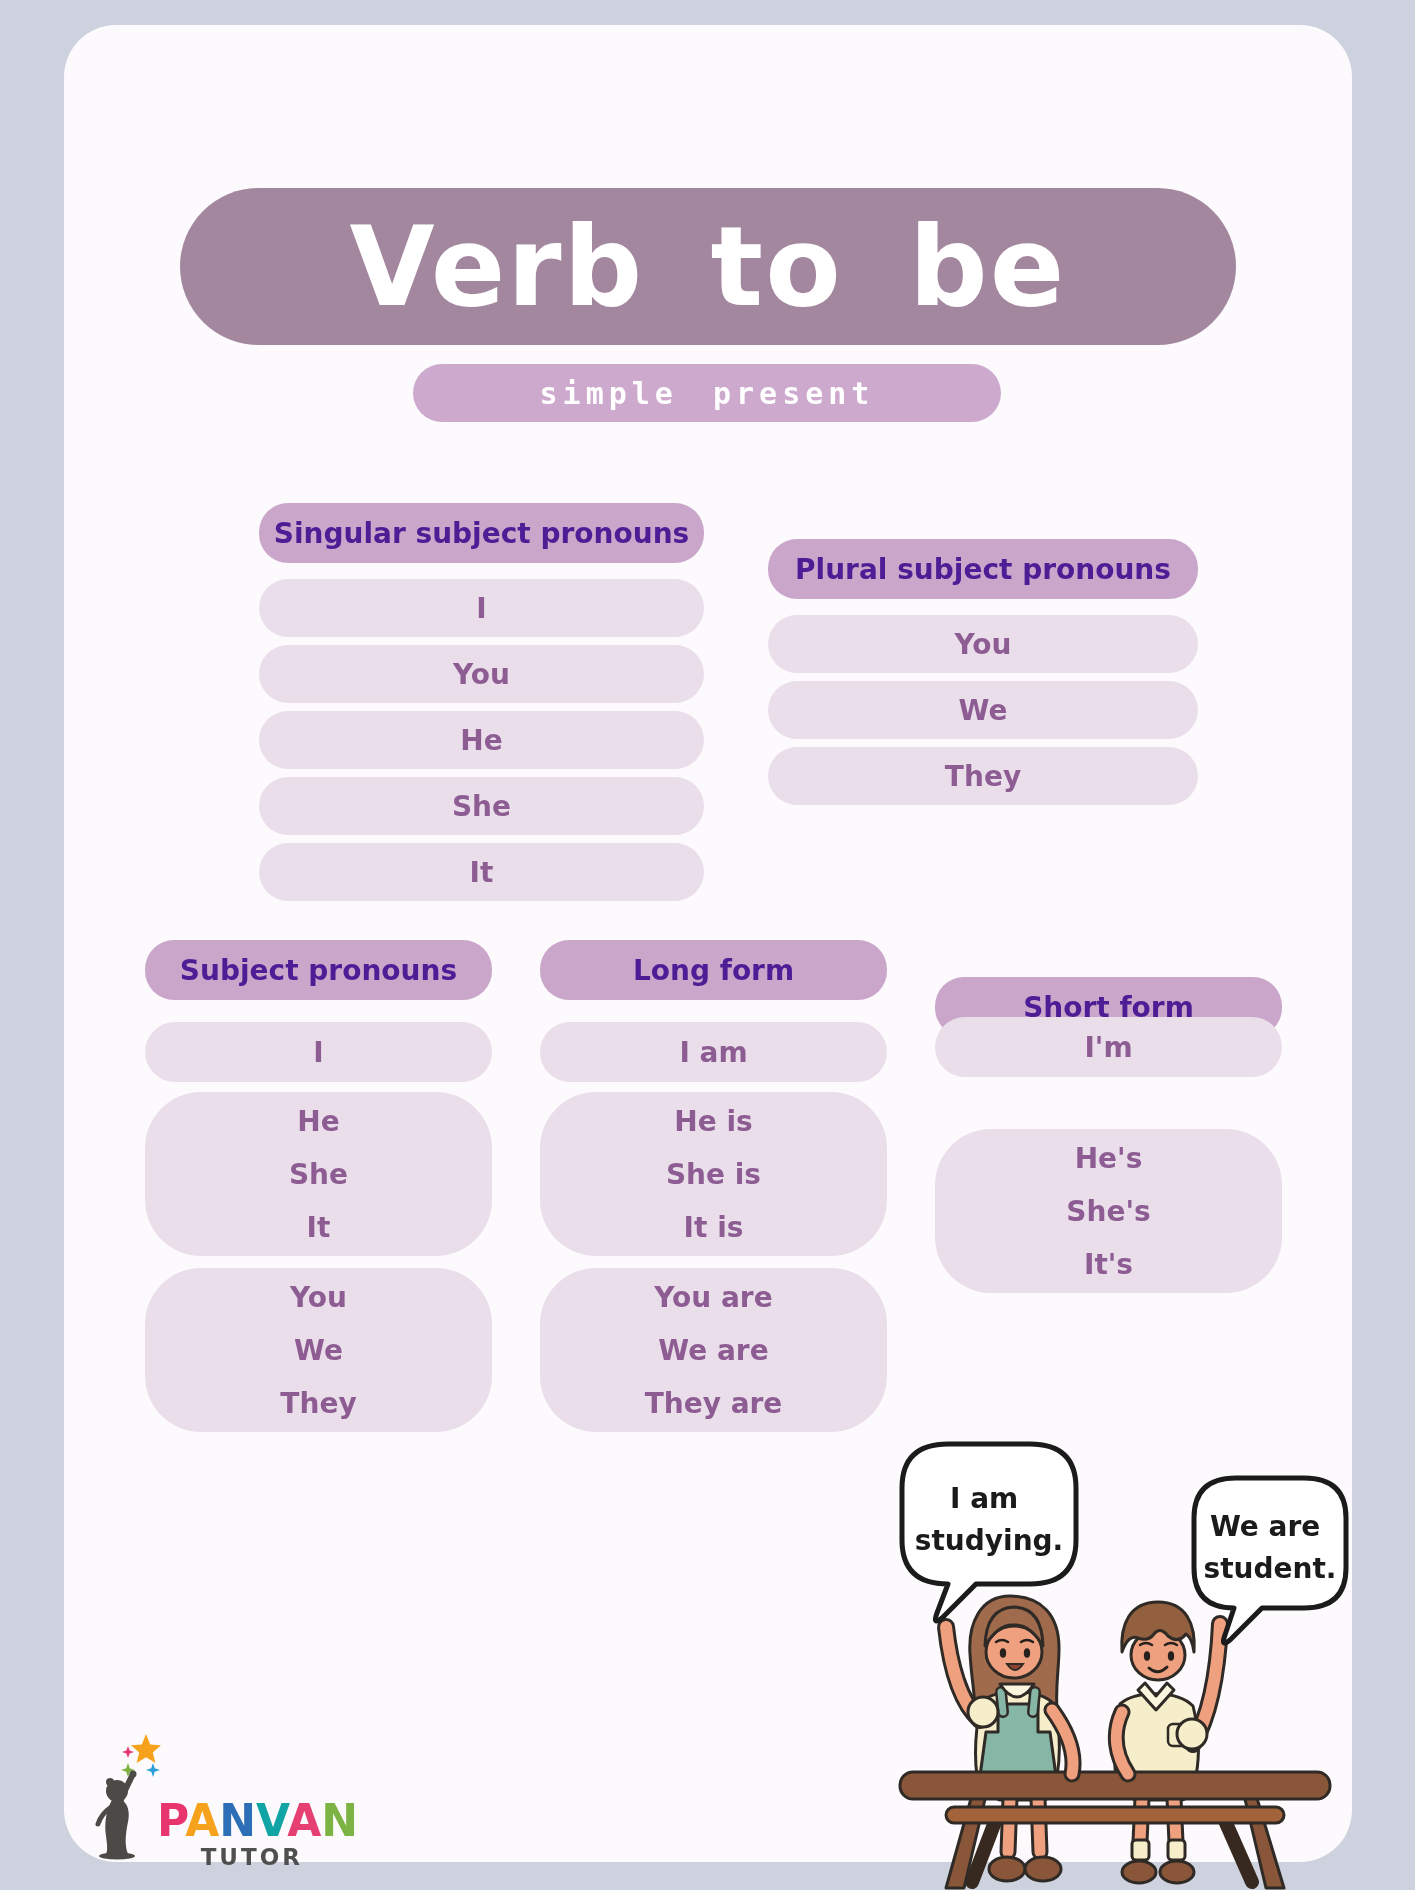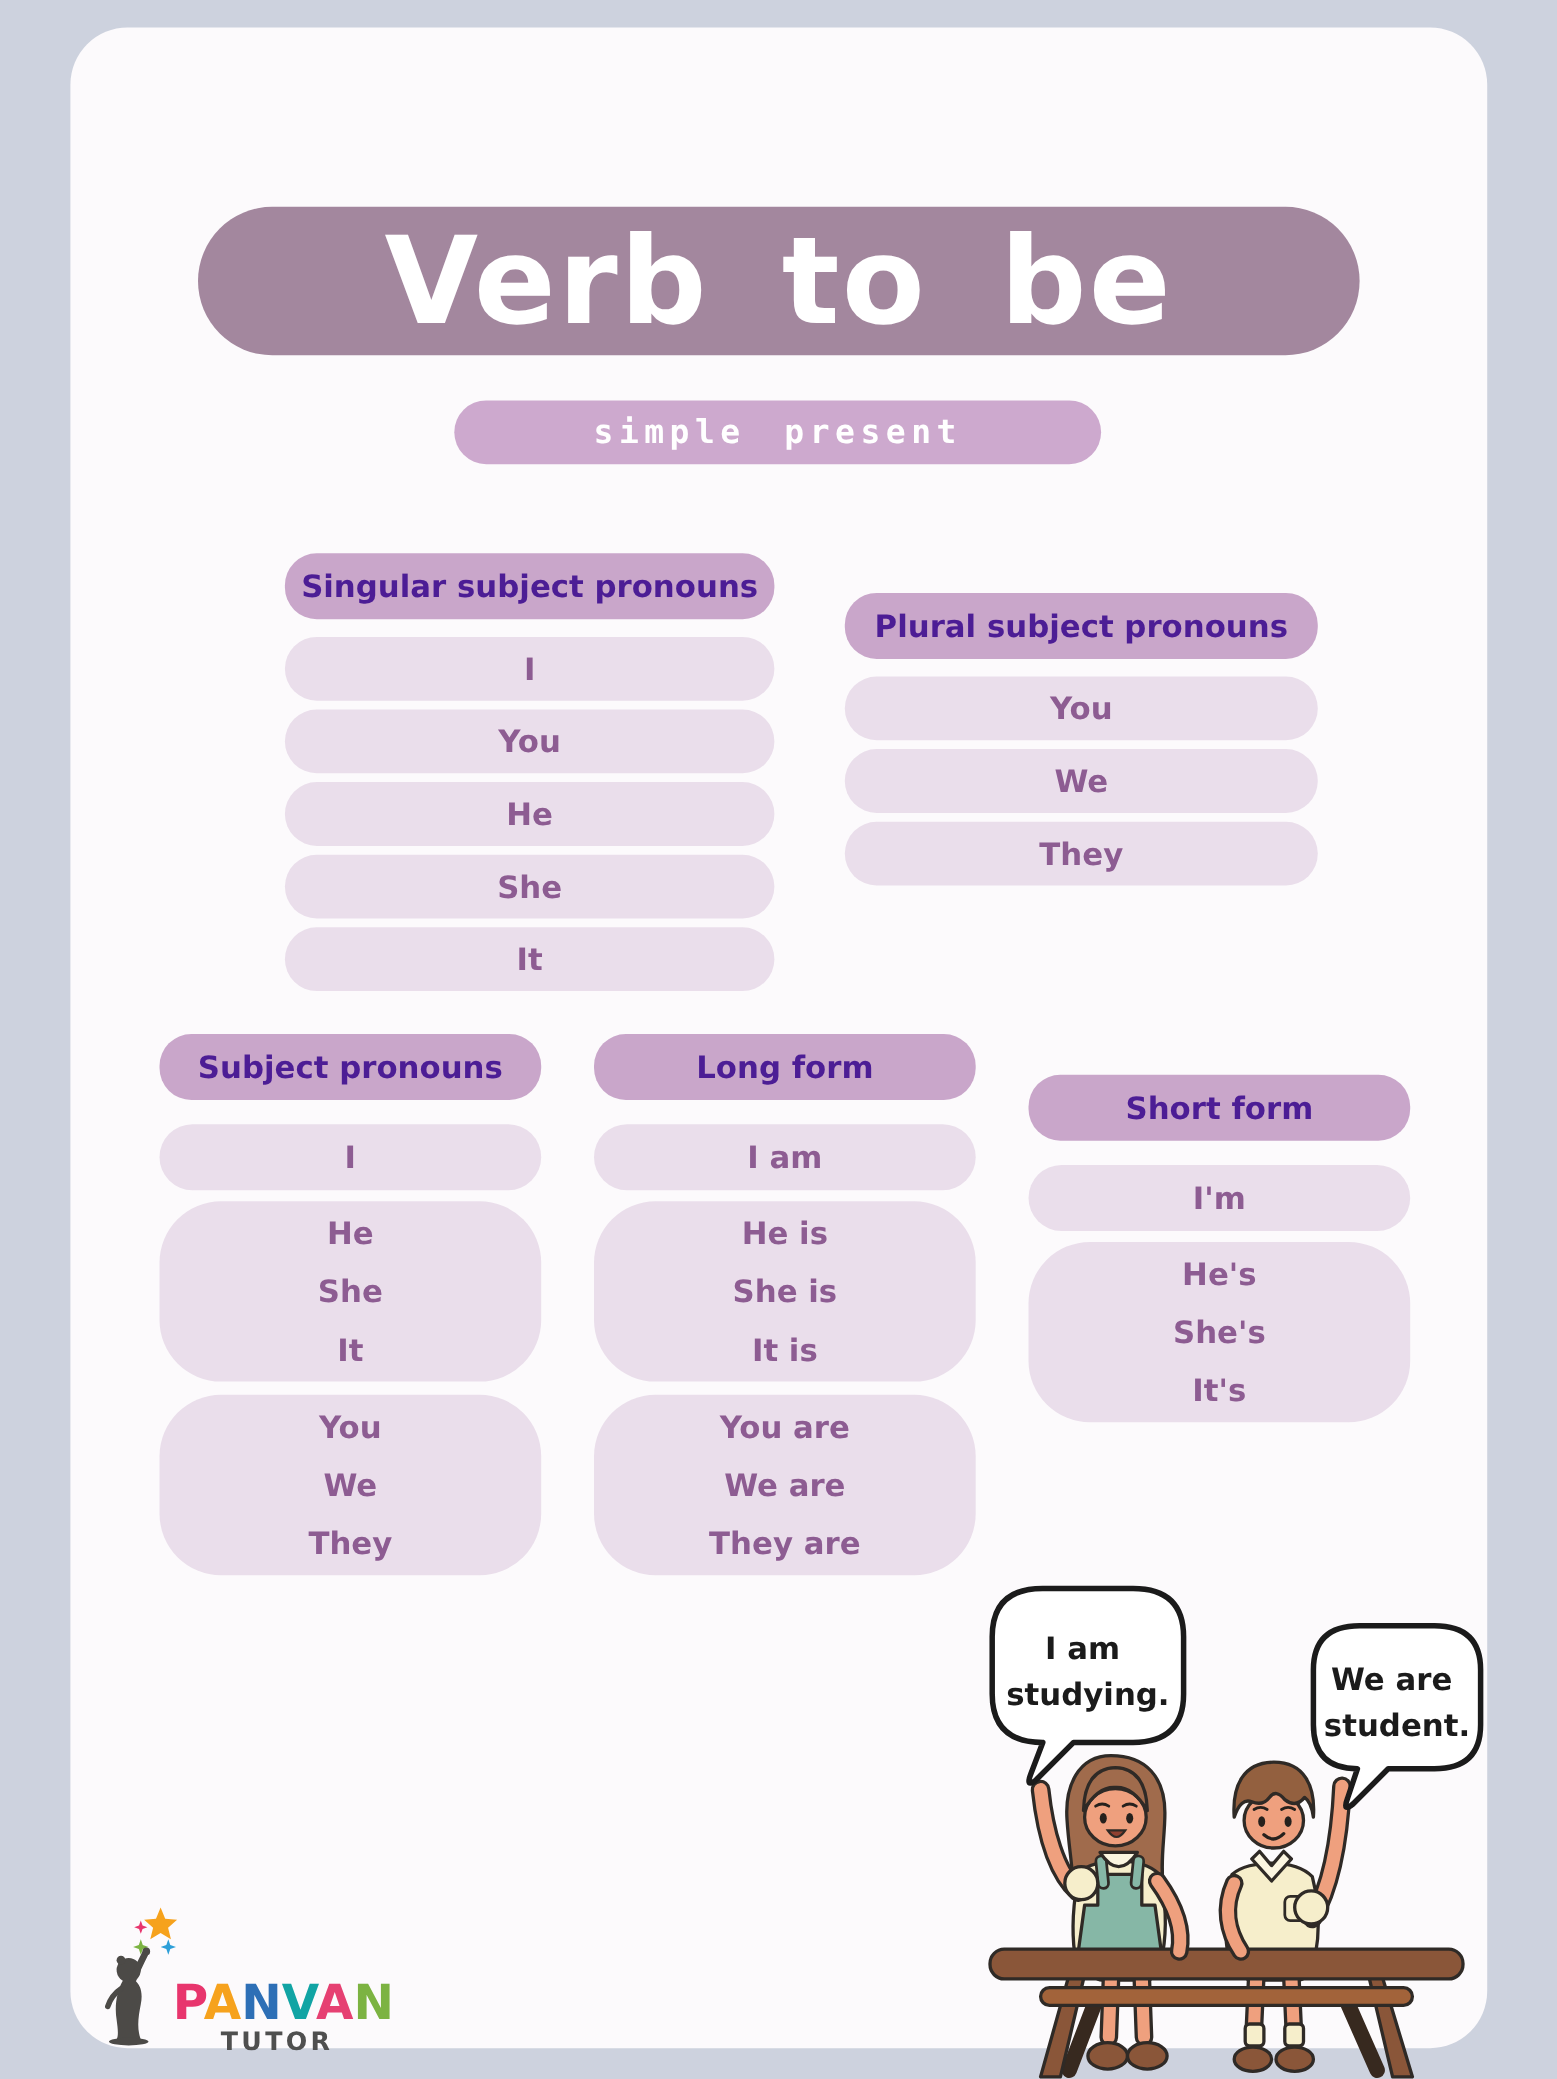--- a/index.html
+++ b/index.html
@@ -2,21 +2,21 @@
 <html><head>
 <meta charset="utf-8">
 <style>
   html,body{margin:0;padding:0;background:#cdd2de;}
   .page{position:relative;width:1415px;height:1890px;background:#cdd2de;overflow:hidden;
         font-family:"DejaVu Sans","Liberation Sans",sans-serif;}
   .card{position:absolute;left:64px;top:25px;width:1288px;height:1837px;
         background:#fcfafc;border-radius:52px;}
   .pill{position:absolute;display:flex;align-items:center;justify-content:center;
         font-weight:bold;box-sizing:border-box;text-align:center;}
-  .title-pill{left:180px;top:188px;width:1056px;height:135px;border-radius:79px;
+  .title-pill{left:180px;top:188px;width:1056px;height:157px;border-radius:79px;
         background:#a3879e;color:#ffffff;font-size:110px;letter-spacing:2px;word-spacing:26px;}
   .subtitle-pill{left:413px;top:364px;width:588px;height:58px;border-radius:29px;
         background:#cda9ce;color:#ffffff;font-size:30px;letter-spacing:5px;word-spacing:12px;
         font-family:"DejaVu Sans Mono","Liberation Mono",monospace;}
   .hdr{background:#c9a6ca;color:#4c1d95;font-size:28px;height:60px;border-radius:29px;}
   .item{background:#eadeeb;color:#8d5c92;font-size:28px;height:58px;border-radius:29px;}
   .group{background:#eadeeb;color:#8d5c92;font-size:28px;border-radius:56px;
         height:164px;flex-direction:column;justify-content:center;}
   .group span{display:block;line-height:53px;}
   
@@ -61,21 +61,21 @@
   <div class="pill item cb" style="top:579px">You</div>
   <div class="pill item cb" style="top:645px">We</div>
   <div class="pill item cb" style="top:711px">They</div>
 
   <div class="pill hdr f0" style="top:940px">Subject pronouns</div>
   <div class="pill hdr f1" style="top:940px">Long form</div>
   <div class="pill hdr f2" style="top:940px">Short form</div>
 
   <div class="pill item f0" style="top:1022px;height:60px;border-radius:30px">I</div>
   <div class="pill item f1" style="top:1022px;height:60px;border-radius:30px">I am</div>
-  <div class="pill item f2" style="top:1022px;height:60px;border-radius:30px">I'm</div>
+  <div class="pill item f2" style="top:980px;height:60px;border-radius:30px">I'm</div>
 
   <div class="pill group f0" style="top:1092px">
     <span>He</span>
     <span>She</span>
     <span>It</span>
   </div>
   <div class="pill group f1" style="top:1092px">
     <span>He is</span>
     <span>She is</span>
     <span>It is</span>

